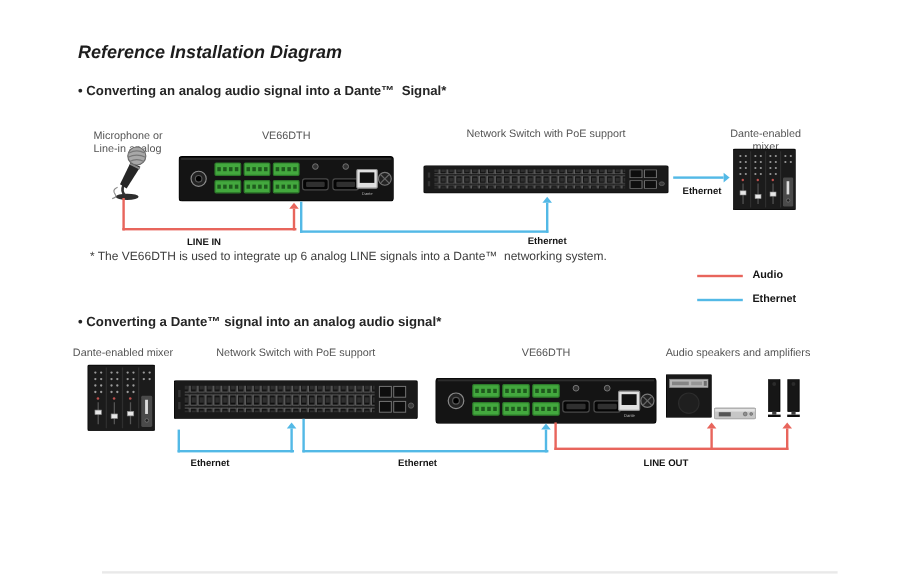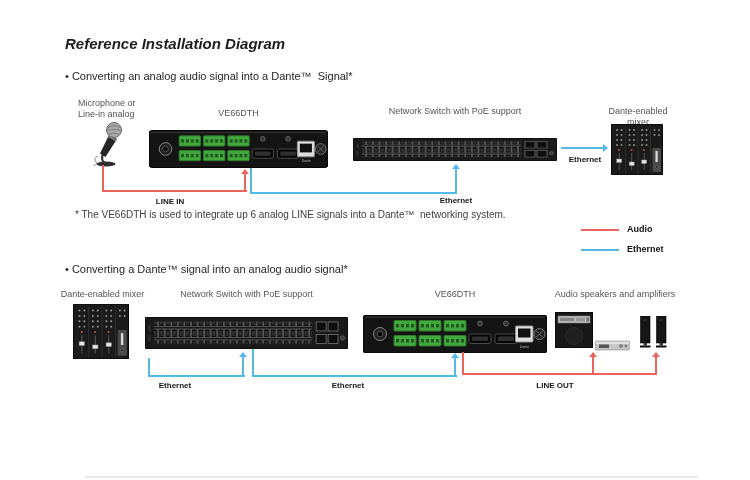--- a/index.html
+++ b/index.html
@@ -1,21 +1,21 @@
 <!DOCTYPE html>
 <html><head>
 <meta charset="utf-8">
 <style>
   html,body{margin:0;padding:0;background:#fff;}
   #page{position:relative;width:750px;height:480px;background:#ffffff;overflow:hidden;
         font-family:"Liberation Sans",sans-serif;color:#222;}
   .abs{position:absolute;}
   .pre{white-space:pre-wrap;}
   .title{font-size:15px;font-weight:bold;color:#1d1d1d;}
-  .bullet{font-size:11px;font-weight:400;color:#252525;}
+  .bullet{font-size:11px;font-weight:700;color:#252525;}
   .devlabel{font-size:9px;color:#545454;line-height:10.5px;}
   .center{text-align:center;}
   .connlabel{font-size:8px;font-weight:bold;color:#141414;text-align:center;}
   .footnote{font-size:10px;color:#3d3d3d;line-height:10.5px;}
   .legendlabel{font-size:9px;font-weight:bold;color:#141414;}
   .line-audio{background:#e8655c;}
   .line-eth{background:#53b9e6;}
   .arrow-up{width:0;height:0;border-left:4px solid transparent;border-right:4px solid transparent;}
   .arrow-up.audio{border-bottom:5px solid #e8655c;}
   .arrow-up.eth{border-bottom:5px solid #53b9e6;}
@@ -24,21 +24,21 @@
 </style>
 </head>
 <body>
 
 <div id="page">
 
   <div class="abs title" style="left:65px;top:35px;font-style:italic;">Reference Installation Diagram</div>
 
   <div class="abs bullet pre" style="left:65px;top:70px;">• Converting an analog audio signal into a Dante™  Signal*</div>
 
-  <div class="abs devlabel" style="left:78px;top:98px;">
+  <div class="abs devlabel" style="left:78px;top:108px;">
     <div>Microphone or</div>
     <div>Line-in analog</div>
   </div>
   <div class="abs devlabel center" style="left:149px;top:108px;width:179px;">VE66DTH</div>
   <div class="abs devlabel center" style="left:353px;top:106px;width:204px;">Network Switch with PoE support</div>
   <div class="abs devlabel center" style="left:598px;top:106px;width:80px;">Dante-enabled mixer</div>
 
   <div class="abs" style="left:88px;top:121px;">
     <svg width="38" height="46" viewBox="0 0 38 46">
       <ellipse cx="18" cy="43" rx="9.5" ry="2.6" fill="#2e2e2e"></ellipse>

